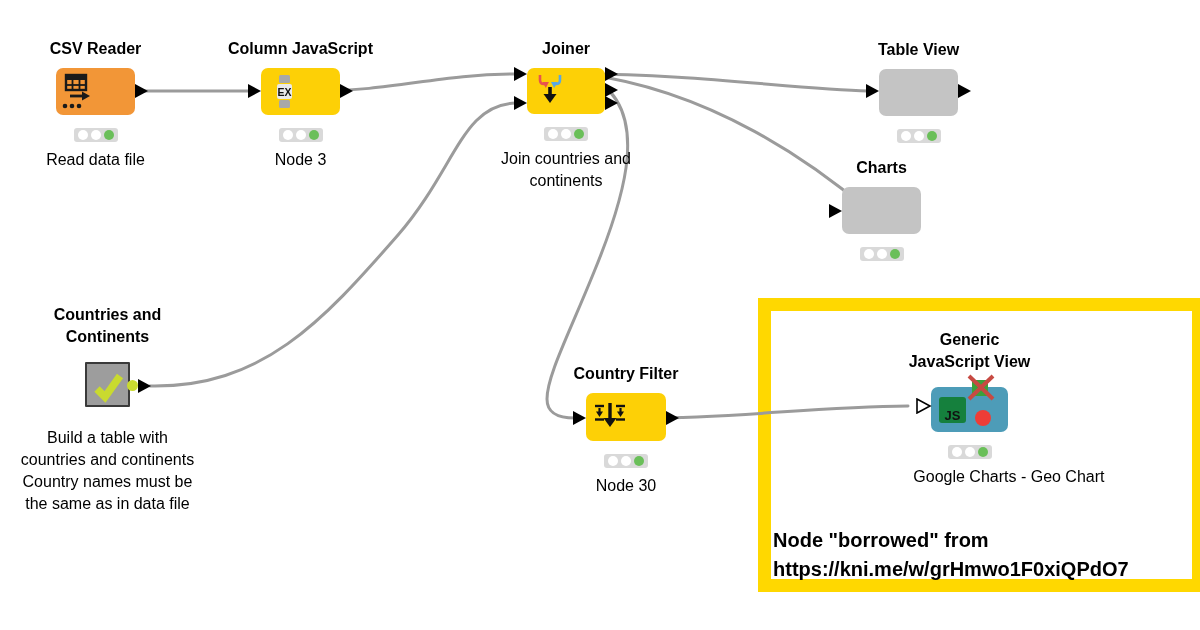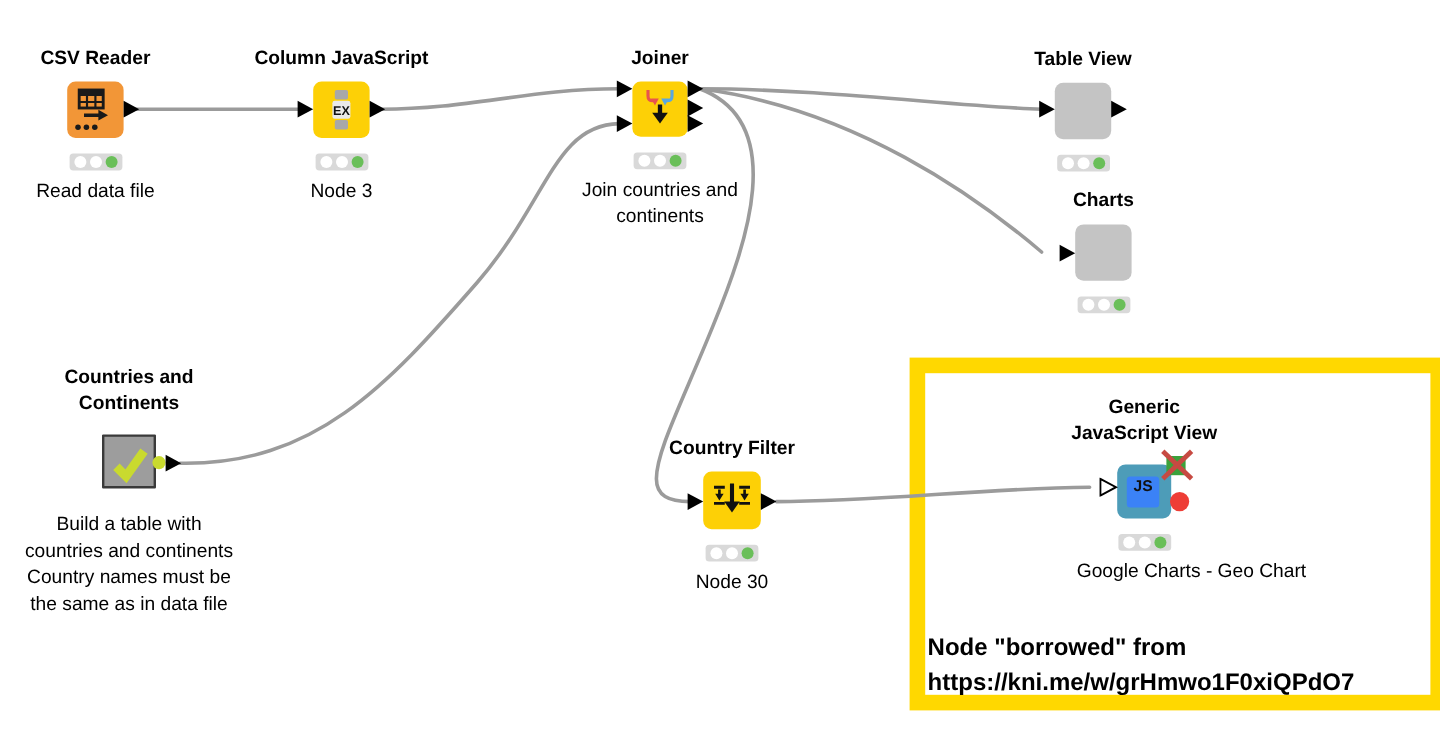--- a/index.html
+++ b/index.html
@@ -14,41 +14,41 @@
 
   
   #wires{position:absolute;left:0;top:0;z-index:2;}
   #wires path{fill:none;stroke:#9b9b9b;stroke-width:3;stroke-linecap:round;}
 
   
   .node{position:absolute;z-index:3;}
   .title{position:absolute;top:-30px;left:50%;transform:translateX(-50%);width:300px;
          text-align:center;font-size:16px;font-weight:700;line-height:22px;white-space:pre-line;}
   .title.two{top:-58px;}
-  .square{position:relative;border-radius:7px;}
+  .square{position:relative;border-radius:7px;padding-left:32px;}
   .square.orange{background:#f29637;}
   .square.yellow{background:#fdd006;}
   .square.gray{background:#c4c4c4;}
   .square.teal{background:#4d9cb8;}
   .square.meta{background:#9d9d9d;border:2px solid #3a3a3a;border-radius:1px;box-sizing:border-box;}
   .icon{position:absolute;left:0;top:0;}
   .port{position:absolute;width:0;height:0;border-top:7px solid transparent;
         border-bottom:7px solid transparent;border-left:13px solid #000;}
   .port.in{left:-13px;}
   .port.out{left:100%;}
   .tl{position:absolute;left:50%;transform:translateX(-50%);background:#d9d9d9;border-radius:3px;
       display:flex;gap:3px;padding:2px 4px;}
   .tl .dot{width:10px;height:10px;border-radius:50%;background:#fff;}
   .tl .dot.green{background:#6abf59;border:0;}
   .caption{position:absolute;left:50%;transform:translateX(-50%);width:270px;text-align:center;
            font-size:16px;line-height:22px;white-space:pre-line;}
 
   
   .js-inner{position:absolute;left:8px;top:10px;width:27px;height:26px;border-radius:3px;
-            background:#3b82f6;display:flex;align-items:flex-start;justify-content:center;
+            background:#15803d;display:flex;align-items:flex-end;justify-content:center;
             font-size:13px;font-weight:700;color:#111;}
   .red-dot{position:absolute;left:44px;top:23px;width:16px;height:16px;border-radius:50%;
            background:#ee3d36;}
   .badge{position:absolute;left:36px;top:-13px;}
   .hollow-port{position:absolute;left:-15px;top:11px;}
 </style>
 </head>
 <body>
 
 <div id="canvas">
@@ -144,21 +144,21 @@
     <div class="square gray" style="width:47px;height:47px;"></div>
     <div class="port in" style="top:15px;"></div>
     <div class="port out" style="top:15px;"></div>
     <div class="tl" style="top:60px;">
       <span class="dot"></span>
       <span class="dot"></span>
       <span class="dot green"></span>
     </div>
   </div>
 
-  <div class="node" style="left:896px;top:187px;">
+  <div class="node" style="left:842px;top:187px;">
     <div class="title">Charts</div>
     <div class="square gray" style="width:47px;height:47px;"></div>
     <div class="port in" style="top:17px;"></div>
     <div class="tl" style="top:60px;">
       <span class="dot"></span>
       <span class="dot"></span>
       <span class="dot green"></span>
     </div>
   </div>
 

